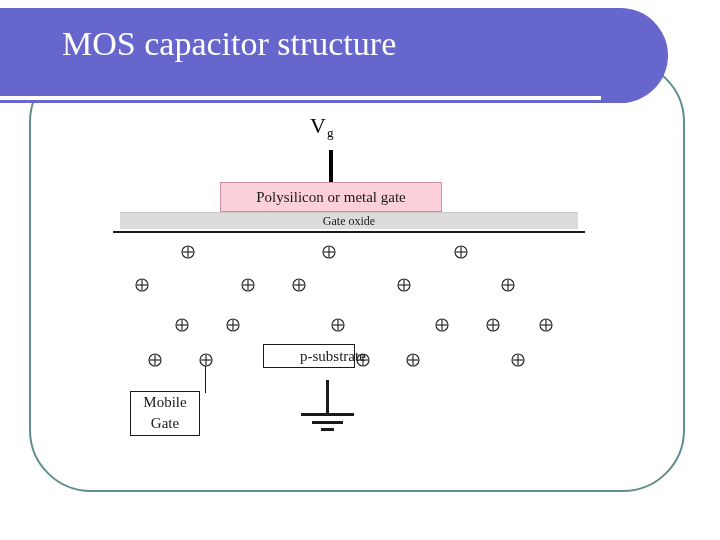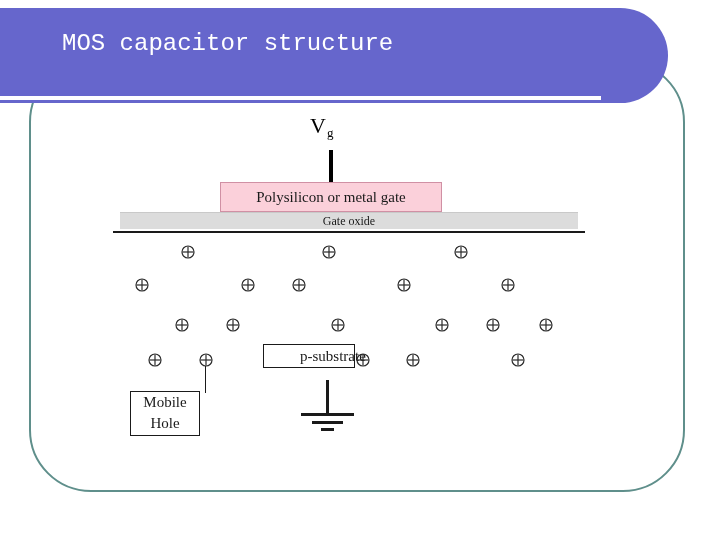--- a/index.html
+++ b/index.html
@@ -43,22 +43,22 @@
     background: #6666cc;
     border-radius: 0 48px 48px 0;
   }
   #title-text {
     position: absolute;
     left: 62px;
     top: 18px;
     width: 600px;
     height: 52px;
     color: #ffffff;
-    font-family: Liberation Mono, monospace;
-    font-size: 24px;
+    font-family: Liberation Serif, serif;
+    font-size: 34px;
     font-weight: 400;
     line-height: 52px;
     letter-spacing: 0px;
     white-space: nowrap;
   }
   #title-rule {
     position: absolute;
     left: 0px;
     top: 88px;
     width: 641px;
@@ -369,21 +369,21 @@
           </svg>
         </div>
       </div>
 
     <div id="p-substrate-box" class="label-box">p-substrate</div>
 
     <div id="mobile-hole-leader"></div>
 
     <div id="mobile-hole-box" class="label-box">
       <div>Mobile</div>
-      <div>Hole</div>
+      <div>Gate</div>
     </div>
 
     <div id="ground">
       <div class="gnd-stem"></div>
       <div class="gnd-bar gnd-bar-1"></div>
       <div class="gnd-bar gnd-bar-2"></div>
       <div class="gnd-bar gnd-bar-3"></div>
     </div>
 
   </div>

